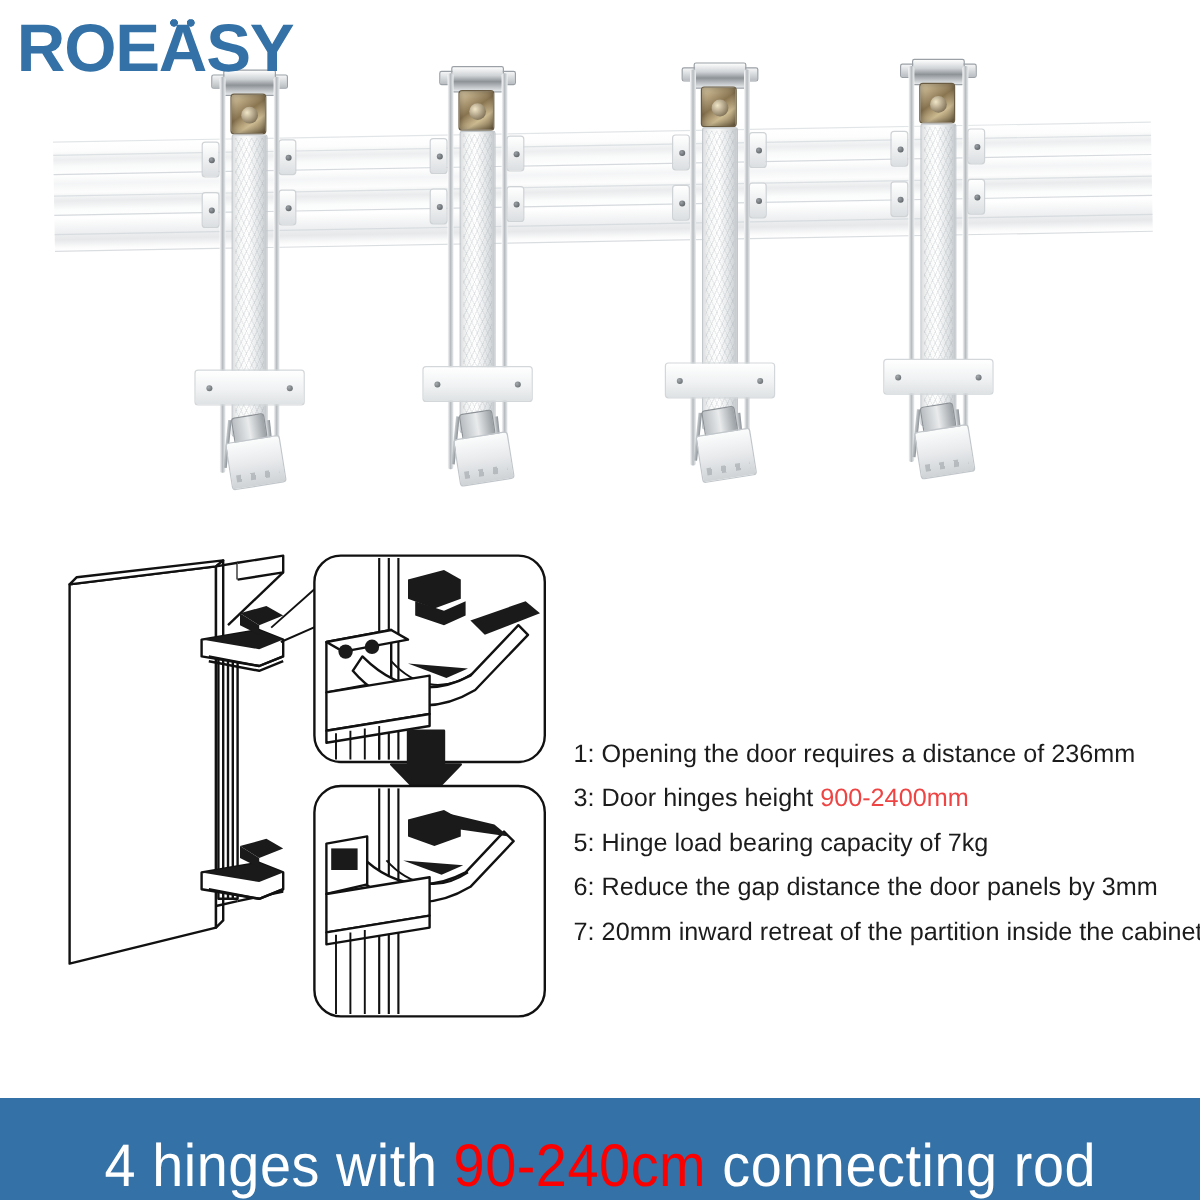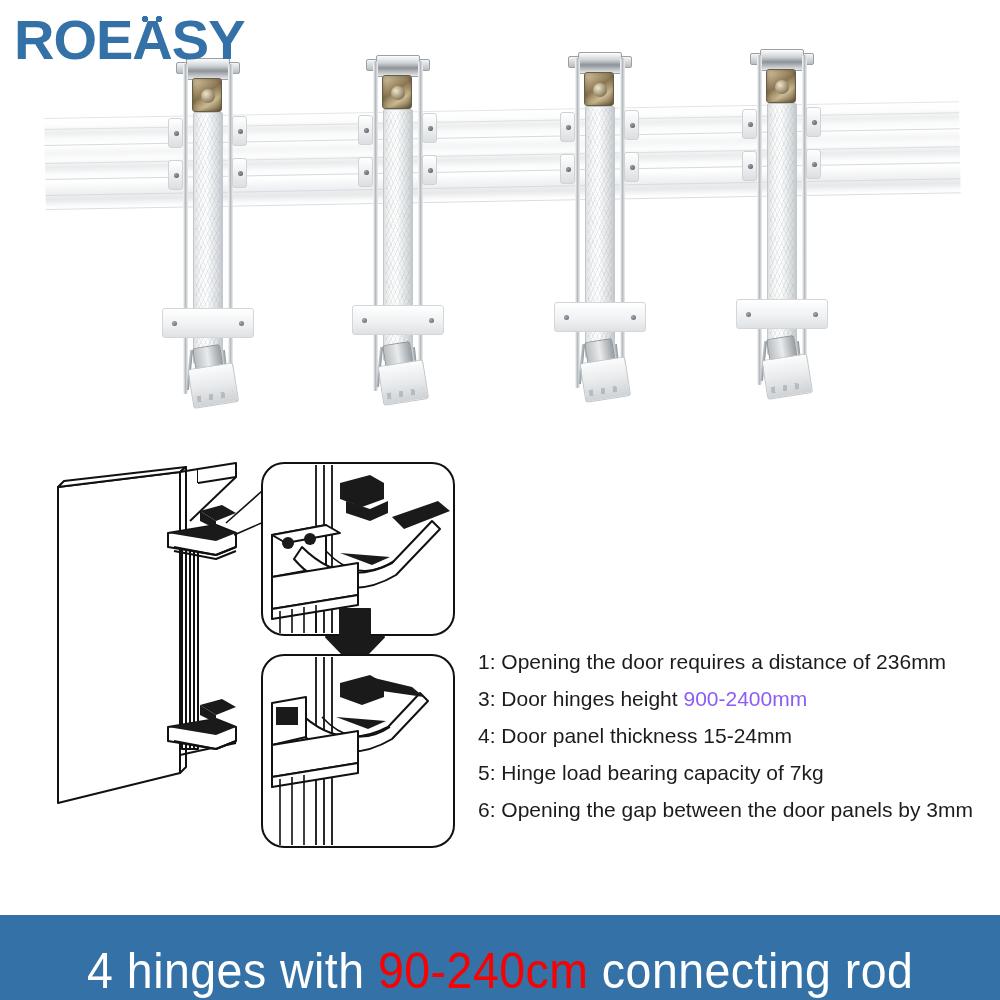--- a/index.html
+++ b/index.html
@@ -168,29 +168,29 @@
     background:linear-gradient(90deg,#c8cdd1,#8b9196);
     transform:rotate(6deg);
   }
   .h-arm.r { left:54px; transform:rotate(-6deg); }
 
   
   .diagram { position:absolute; left:40px; top:455px; width:430px; height:400px; }
   .diagram svg { display:block; }
 
   
-  .specs { position:absolute; left:478px; top:610px; width:512px;margin-top:33px; }
+  .specs { position:absolute; left:478px; top:610px; width:512px; }
   .spec-line {
     font-size:21px;
     line-height:37px;
     color:#1c1c1c;
     white-space:nowrap;
     letter-spacing:0px;
   }
-  .spec-line .hl { color:#8b5cf6; }
+  .spec-line .hl { color:#ef4444; }
 
   
   .banner {
     position:absolute; left:0; top:915px; width:1000px; height:112px;
     background:#3371a6;
     display:flex; align-items:center; justify-content:center;
   }
   .banner-text {
     font-family:"Liberation Sans Narrow","Liberation Sans", sans-serif;
     font-size:50px;
@@ -404,22 +404,22 @@
             <path d="M240,324 L240,390 M252,322 L252,390 M264,320 L264,390"></path>
           </g>
         </g>
       </g>
     </svg>
   </div>
 
   <div class="specs">
     <div class="spec-line"><span>1: Opening the door requires a distance of 236mm</span><span class="hl"></span><span></span></div>
     <div class="spec-line"><span>3: Door hinges height </span><span class="hl">900-2400mm</span><span></span></div>
-    <div class="spec-line"><span>4: Door panel thickness 15-24mm</span><span class="hl"></span><span></span></div>
     <div class="spec-line"><span>5: Hinge load bearing capacity of 7kg</span><span class="hl"></span><span></span></div>
-    <div class="spec-line"><span>6: Opening the gap between the door panels by 3mm</span><span class="hl"></span><span></span></div>
+    <div class="spec-line"><span>6: Reduce the gap distance the door panels by 3mm</span><span class="hl"></span><span></span></div>
+    <div class="spec-line"><span>7: 20mm inward retreat of the partition inside the cabinet</span><span class="hl"></span><span></span></div>
   </div>
 
   <div class="banner">
     <div class="banner-text"><span>4 hinges with </span><span class="hl">90-240cm</span><span> connecting rod</span></div>
   </div>
 
 </div>
 
 </body></html>

